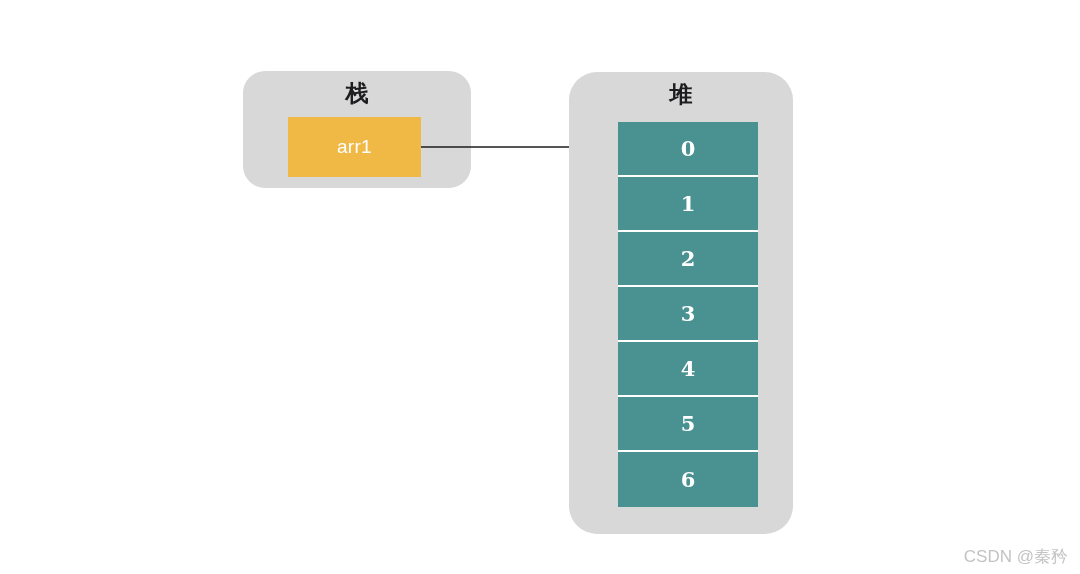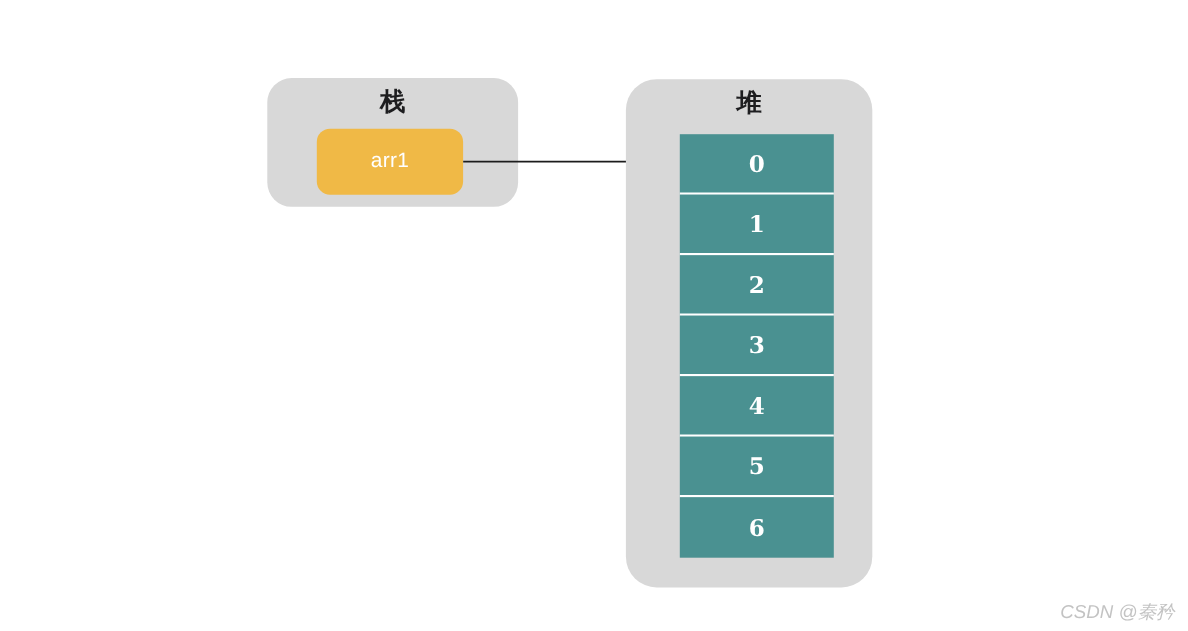--- a/index.html
+++ b/index.html
@@ -38,21 +38,21 @@
     color: #1d1d1f;
     line-height: 30px;
   }
   .var-box {
     position: absolute;
     left: 45px;
     top: 46px;
     width: 133px;
     height: 60px;
     background: var(--var-orange, #f0b946);
-    border-radius: 12px;
+    border-radius: 0;
     display: flex;
     align-items: center;
     justify-content: center;
   }
   .var-label {
     color: #ffffff;
     font-family: "Liberation Sans", sans-serif;
     font-size: 19px;
     letter-spacing: 0.3px;
   }
@@ -101,21 +101,20 @@
   }
 
   
   .watermark {
     position: absolute;
     right: 12px;
     bottom: 6px;
     color: #c3c3c3;
     font-size: 17px;
     font-family: "Liberation Sans", sans-serif;
-    font-style: italic;
   }
 </style>
 </head>
 <body>
 
 <div id="canvas" style="--bg: #ffffff; --box-gray: #d8d8d8; --cell-teal: #4a9191; --var-orange: #f0b946;">
 
   <div class="stack-box">
     <div class="region-title">栈</div>
     <div class="var-box">

